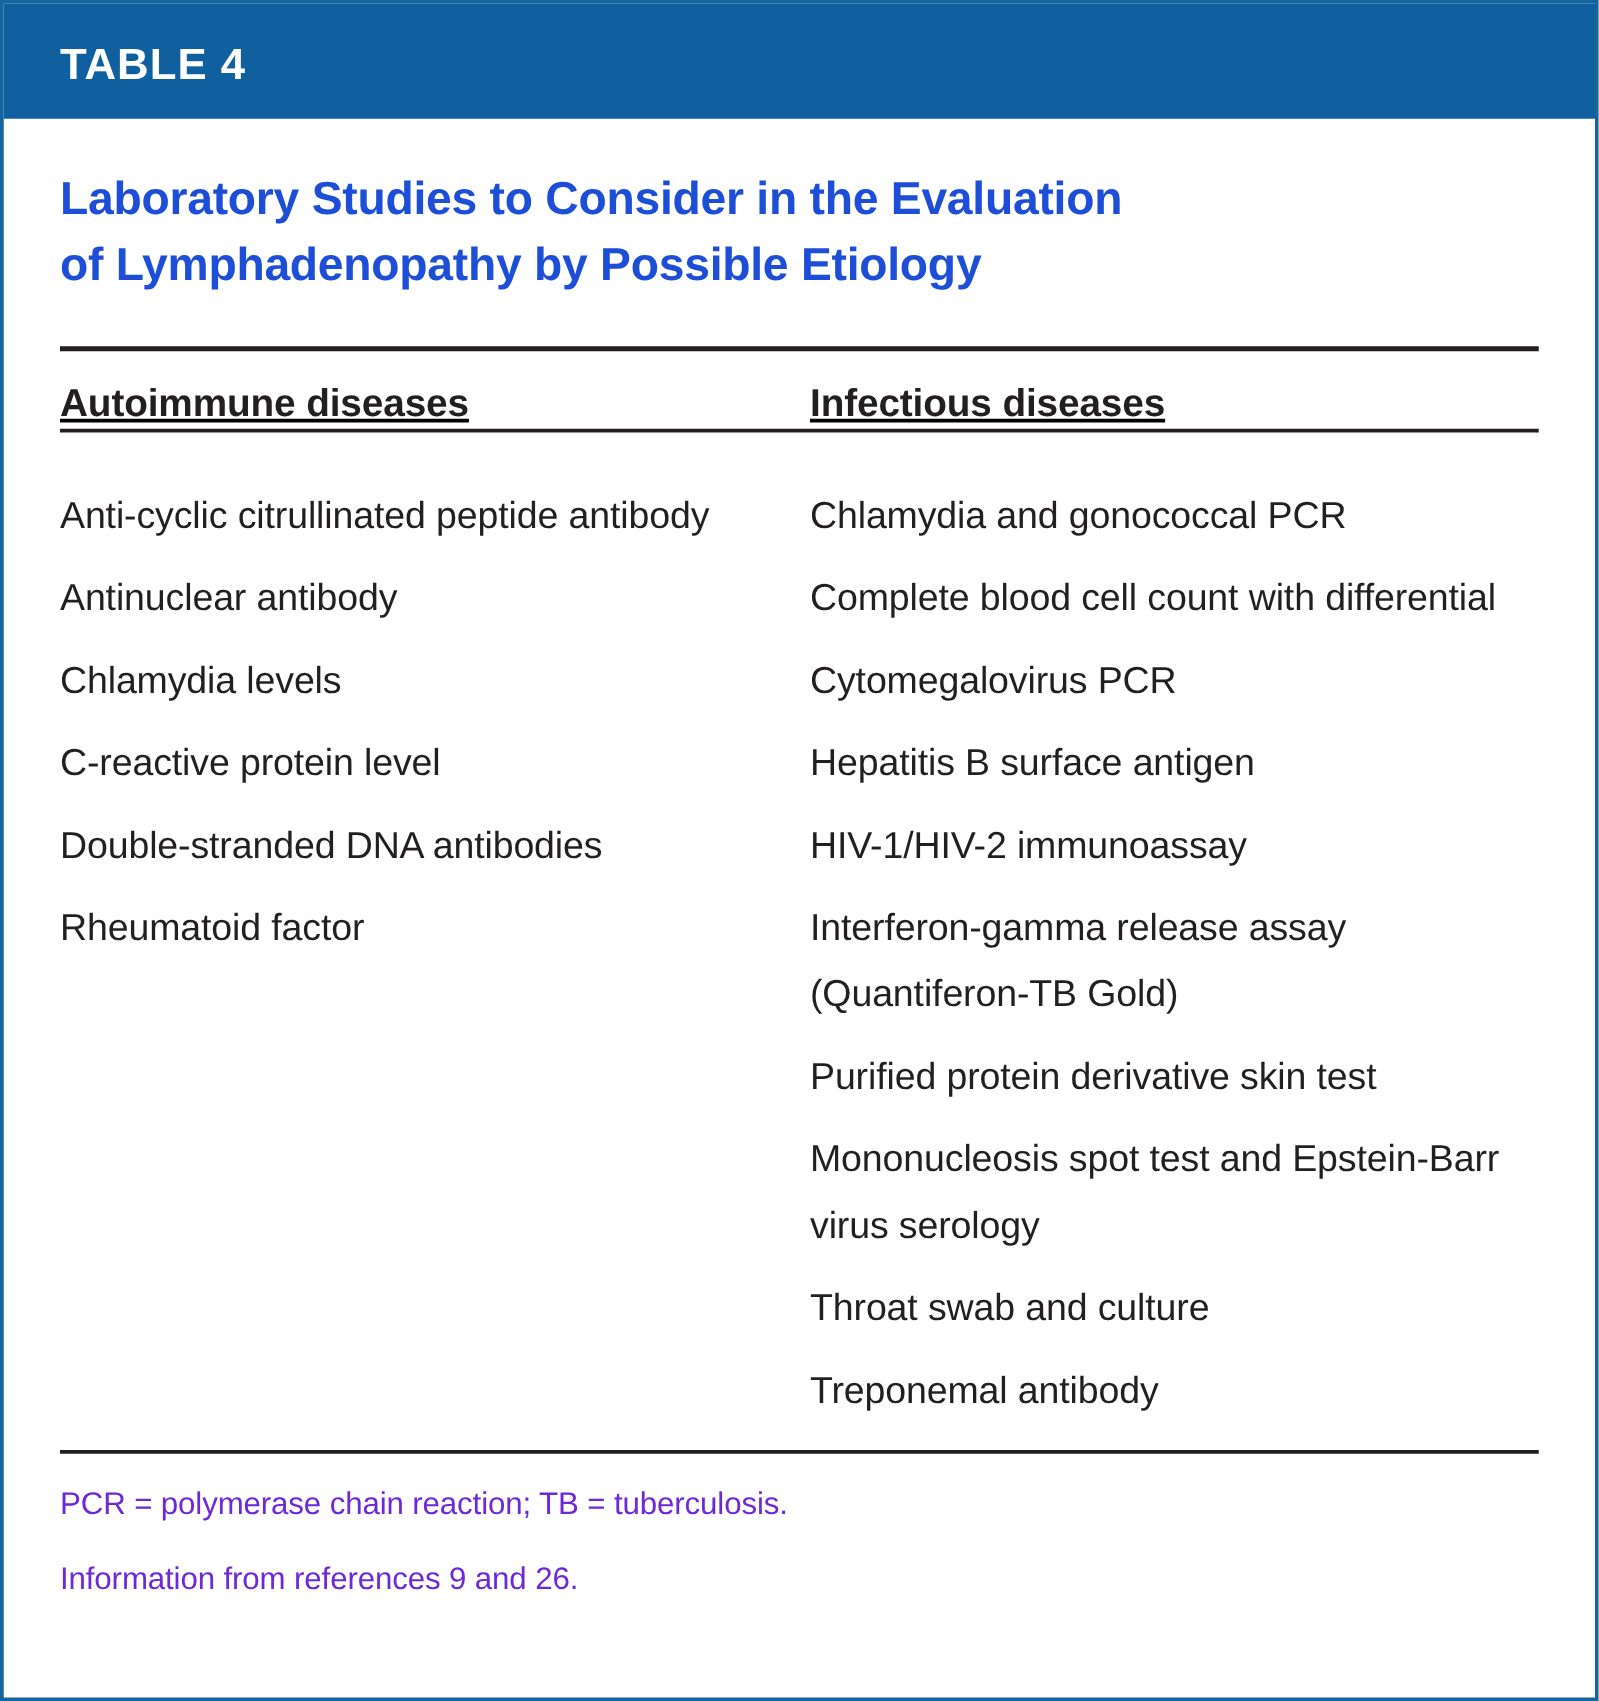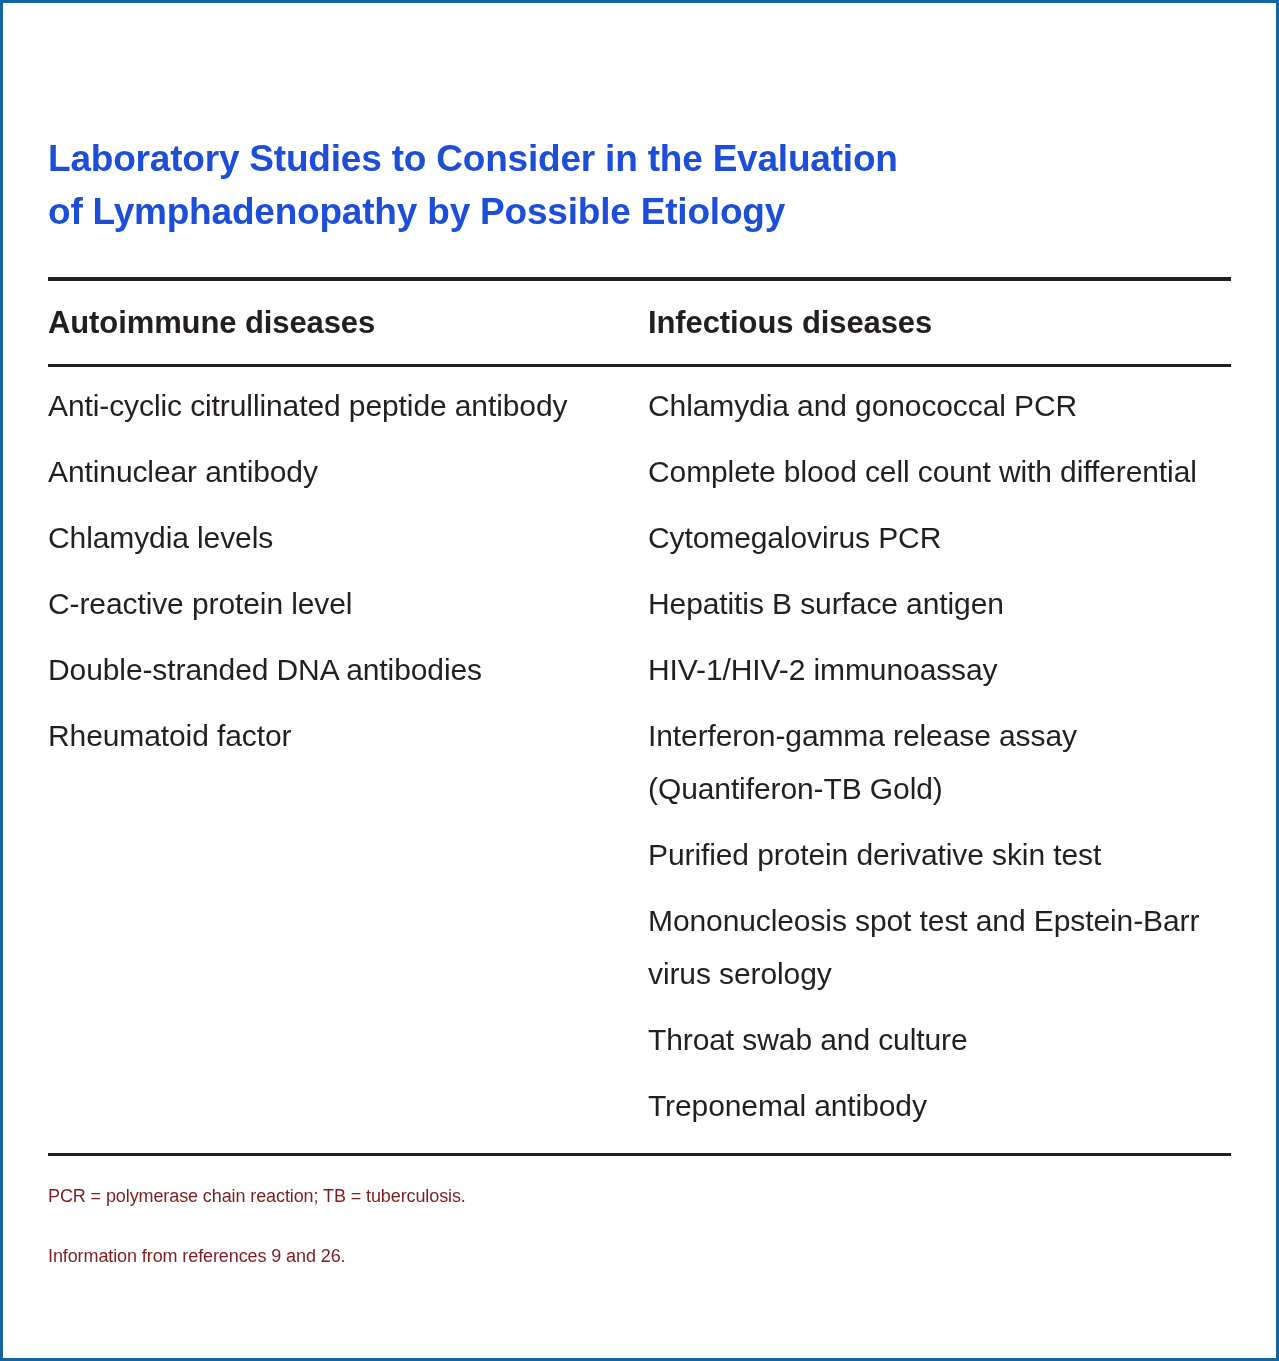--- a/index.html
+++ b/index.html
@@ -82,36 +82,37 @@
     margin-top: 0;
   }
   .rule-bottom {
     height: 3px;
   }
 
   
   .col-head-row {
     display: flex;
     padding-top: 22px;
-    padding-bottom: 21px;
+    text-decoration: underline;
   }
   .col-head {
     font-size: 31px;
     font-weight: bold;
     color: #231F20;
     line-height: 40px;
     letter-spacing: -0.1px;
   }
   .col-left  { width: 600px; flex: 0 0 600px; }
   .col-right { flex: 1 1 auto; }
 
   
   .cols {
     display: flex;
     padding-top: 12px;
+    margin-top: 28px;
   }
   .col-list {
     list-style: none;
     margin: 0;
     padding: 0;
   }
   .col-list li {
     font-size: 30px;
     font-weight: 400;
     line-height: 53px;
@@ -121,33 +122,36 @@
   }
   .col-list li:last-child { margin-bottom: 0; }
   .col-list-left li  { max-width: 565px; }
   .col-list-right li { max-width: 600px; }
 
   
   .footnotes {
     padding-top: 23px;
   }
   .footnote {
-    font-size: 18px;
+    font-size: 25px;
     line-height: 34px;
-    color: #7f1d1d;
+    color: #6d28d9;
     margin: 0 0 26px 0;
     letter-spacing: -0.1px;
   }
   .footnote:last-child { margin-bottom: 0; }
 </style>
 </head>
 <body>
 
 <div class="table-card">
 
+  <div class="table-header-bar">
+    <div class="table-number">TABLE 4</div>
+  </div>
 
   <div class="table-body">
 
     <h1 class="table-title">
       <span class="title-line">Laboratory Studies to Consider in the Evaluation</span>
       <span class="title-line">of Lymphadenopathy by Possible Etiology</span>
     </h1>
 
     <div class="rule rule-thick"></div>
 

